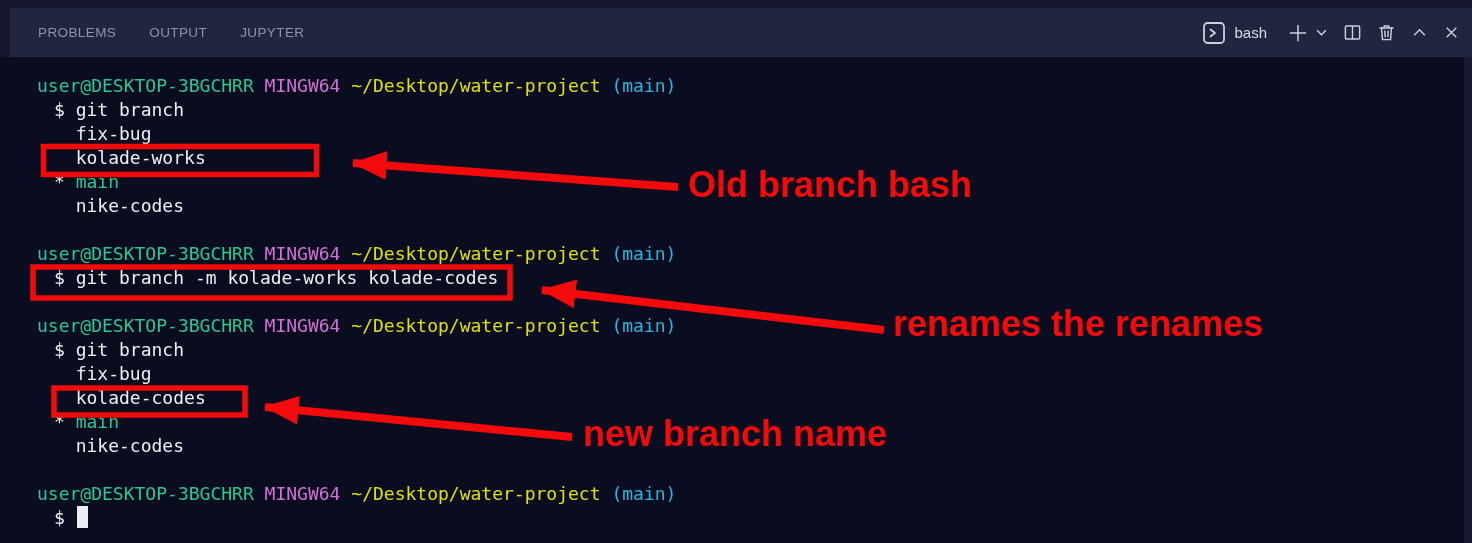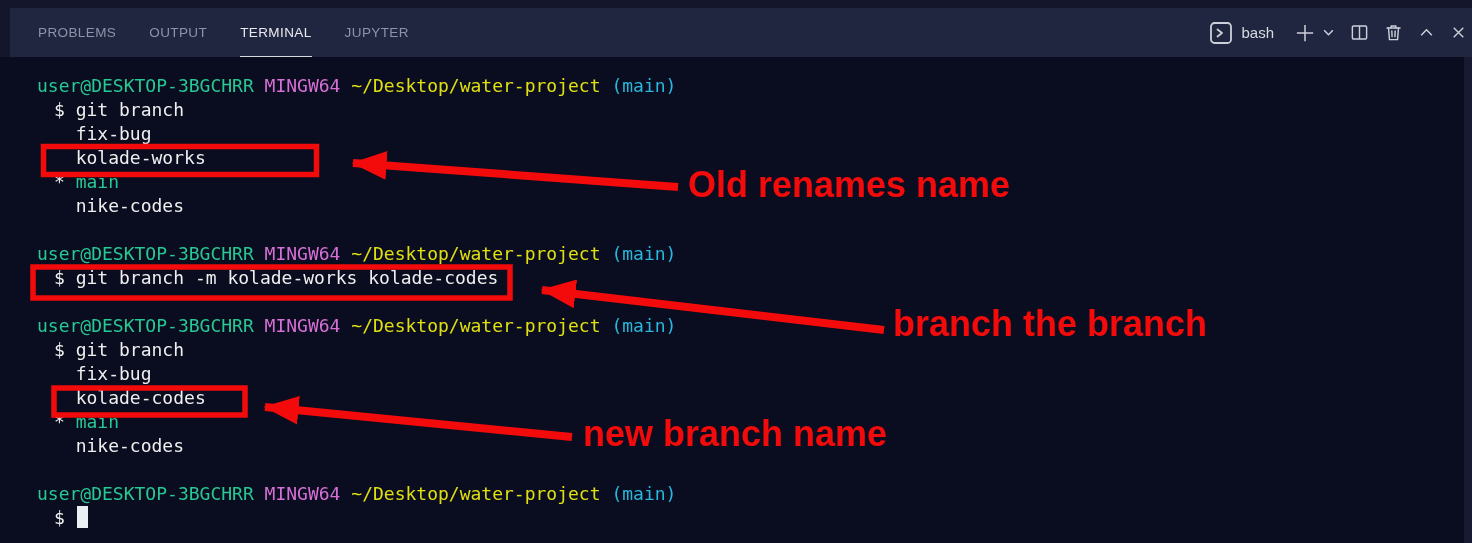--- a/index.html
+++ b/index.html
@@ -30,21 +30,21 @@
   }
   .tab {
     color:#8d93a8; font-size:13.5px; letter-spacing:.4px;
     line-height:49px; height:100%; cursor:pointer; white-space:nowrap;
   }
   .tab.active {
     color:#e9eaef;
     box-shadow: inset 0 -9px 0 -8px #d7d9e0;
   }
   .actions {
-    display:flex; align-items:center; gap:15px; padding-right:5px; height:100%;
+    display:flex; align-items:center; gap:15px; padding-right:12px; height:100%;
   }
   .actions svg { display:block; }
   .act { display:flex; align-items:center; cursor:pointer; }
   .shell-group { display:flex; align-items:center; gap:8px; margin-right:6px; }
   .shell-label { color:#d8dae2; font-size:15px; }
   .gap-sm { margin-left:-8px; }
 
   
   .terminal {
     position:absolute; left:0; top:57px; width:1196px; height:486px;
@@ -87,21 +87,20 @@
 </head>
 <body>
 
 <div class="top-strip"></div>
 <div class="left-notch"></div>
 
 <div class="panel-header">
   <div class="tabs">
     <div class="tab">PROBLEMS</div>
     <div class="tab">OUTPUT</div>
-    <div class="tab active">TERMINAL</div>
     <div class="tab">JUPYTER</div>
   </div>
 
   <div class="actions">
     <div class="shell-group">
       <span class="act">
         <svg width="24" height="24" viewBox="0 0 24 24" fill="none" stroke="#ccd0da" stroke-width="1.8">
           <rect x="2" y="2" width="20" height="20" rx="3.5"></rect>
           <path d="M8.5 8.5 L13 12 L8.5 15.5" stroke-linecap="round" stroke-linejoin="round"></path>
         </svg>
@@ -181,15 +180,15 @@
     <line x1="678" y1="187" x2="353" y2="163" stroke="#f30b0b" stroke-width="8" marker-end="url(#arrowhead)"></line>
   </g>
   <g>
     <line x1="884" y1="330" x2="542" y2="290" stroke="#f30b0b" stroke-width="8" marker-end="url(#arrowhead)"></line>
   </g>
   <g>
     <line x1="572" y1="437" x2="265" y2="407" stroke="#f30b0b" stroke-width="8" marker-end="url(#arrowhead)"></line>
   </g>
 </svg>
 
-<div class="ann-label ann-1">Old renames name</div>
-<div class="ann-label ann-2">branch the branch</div>
+<div class="ann-label ann-1">Old branch bash</div>
+<div class="ann-label ann-2">renames the renames</div>
 <div class="ann-label ann-3">new branch name</div>
 
 </body></html>

